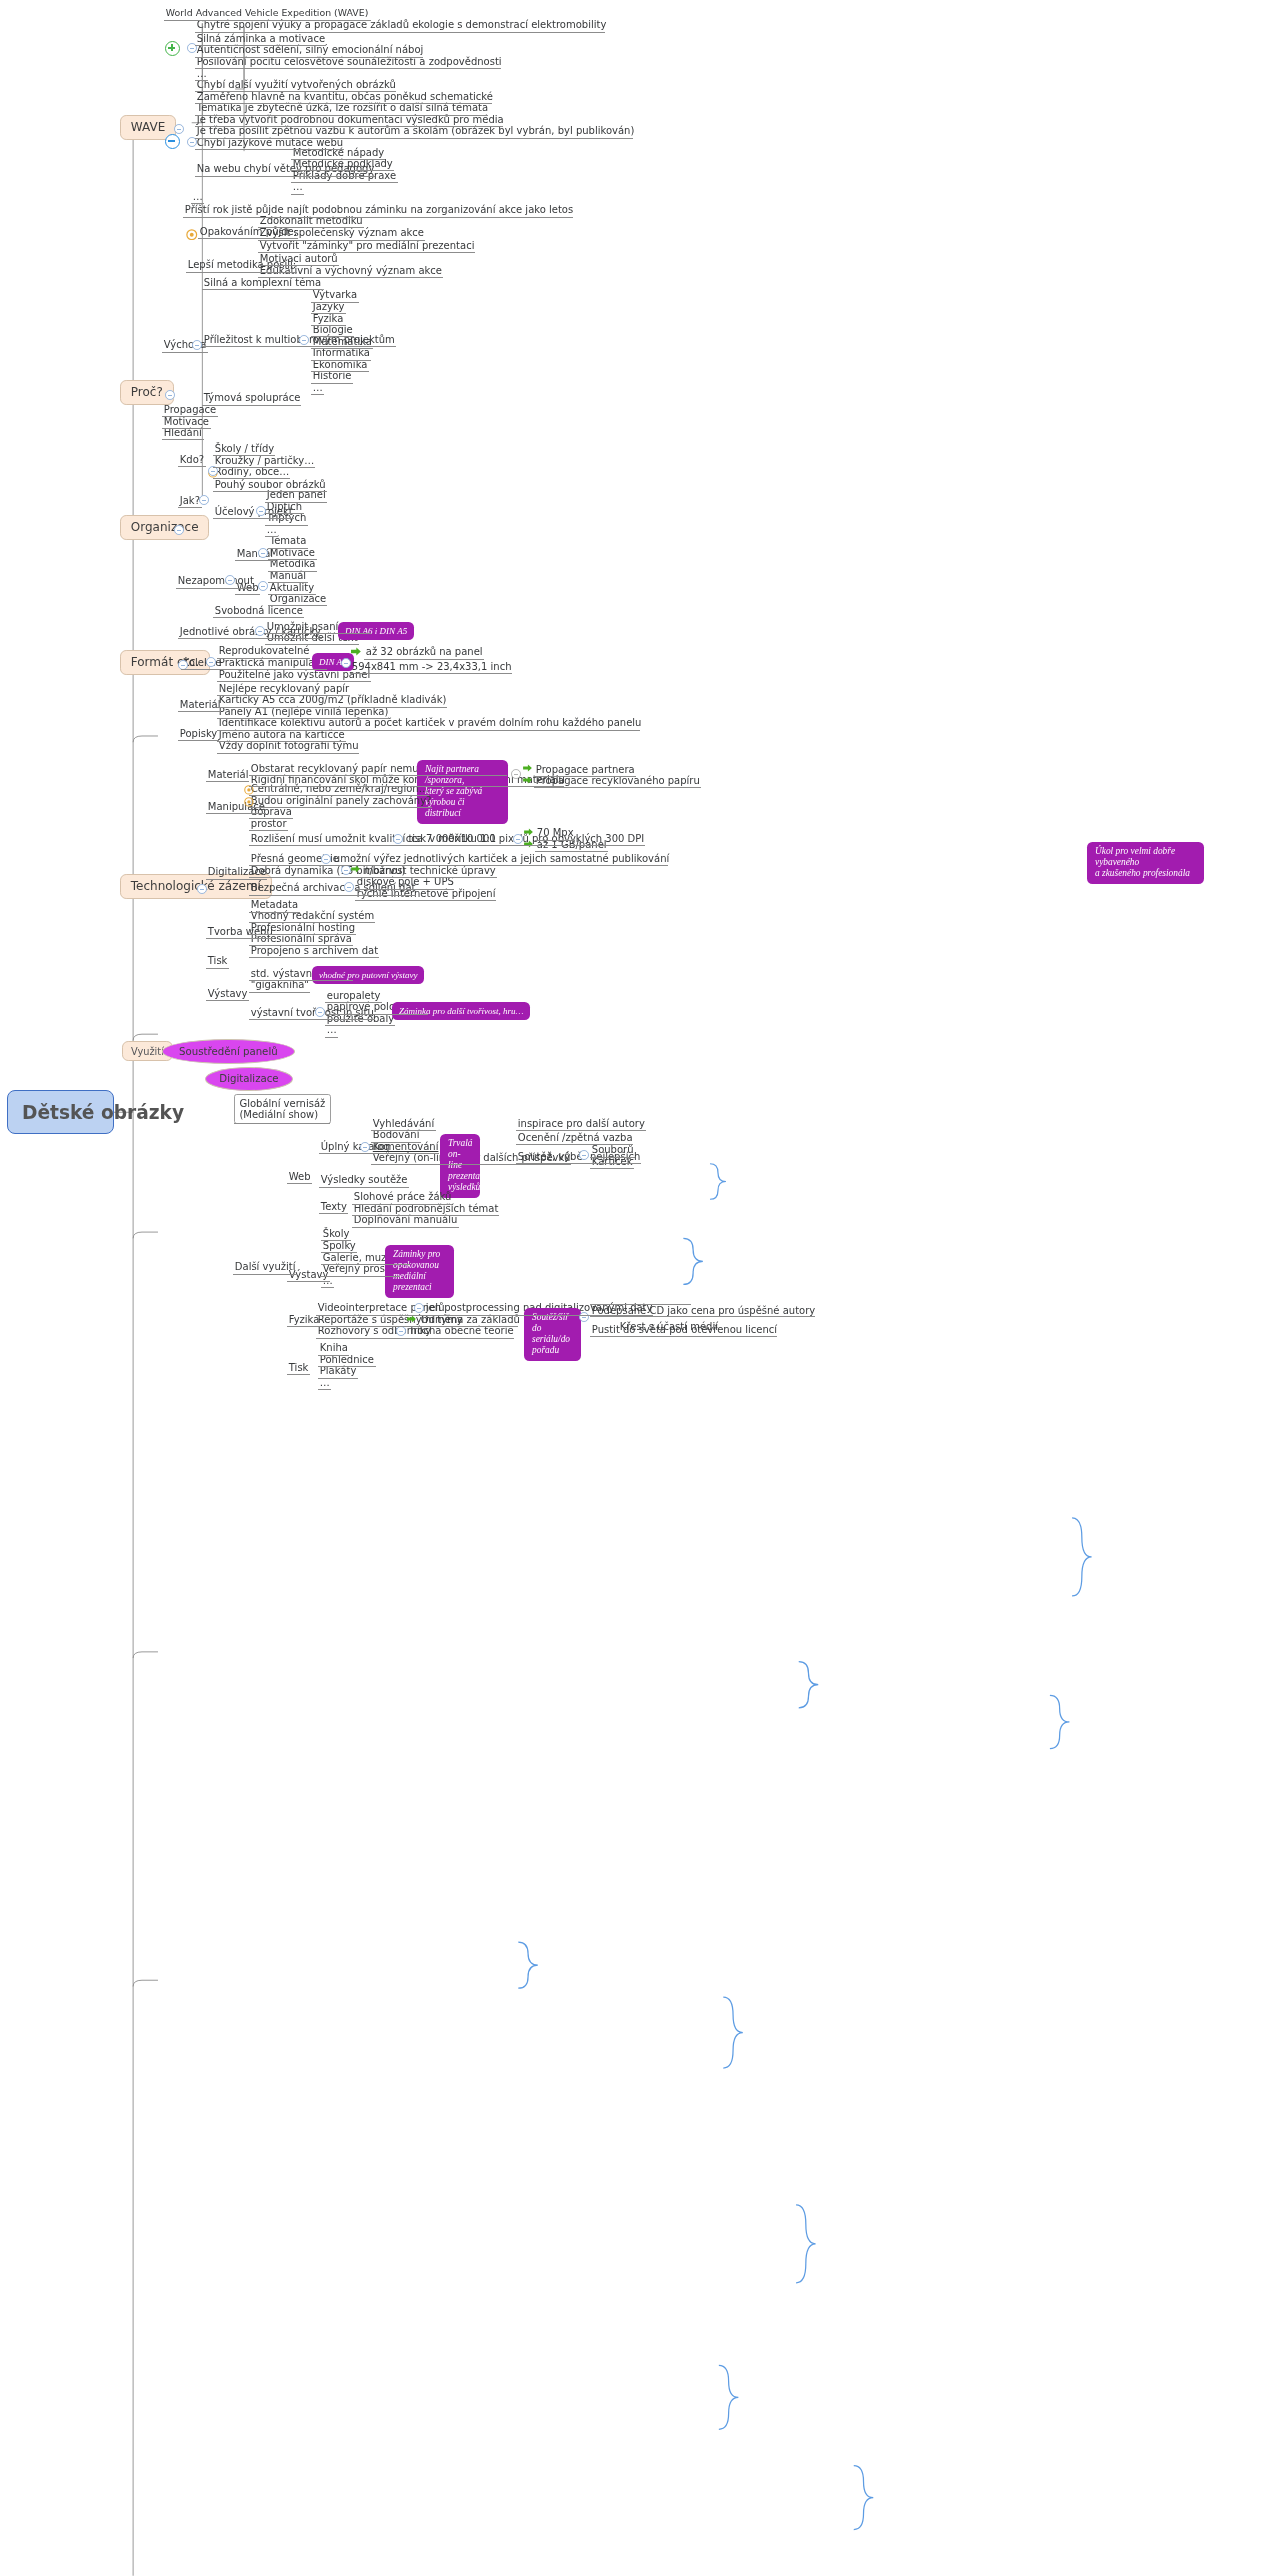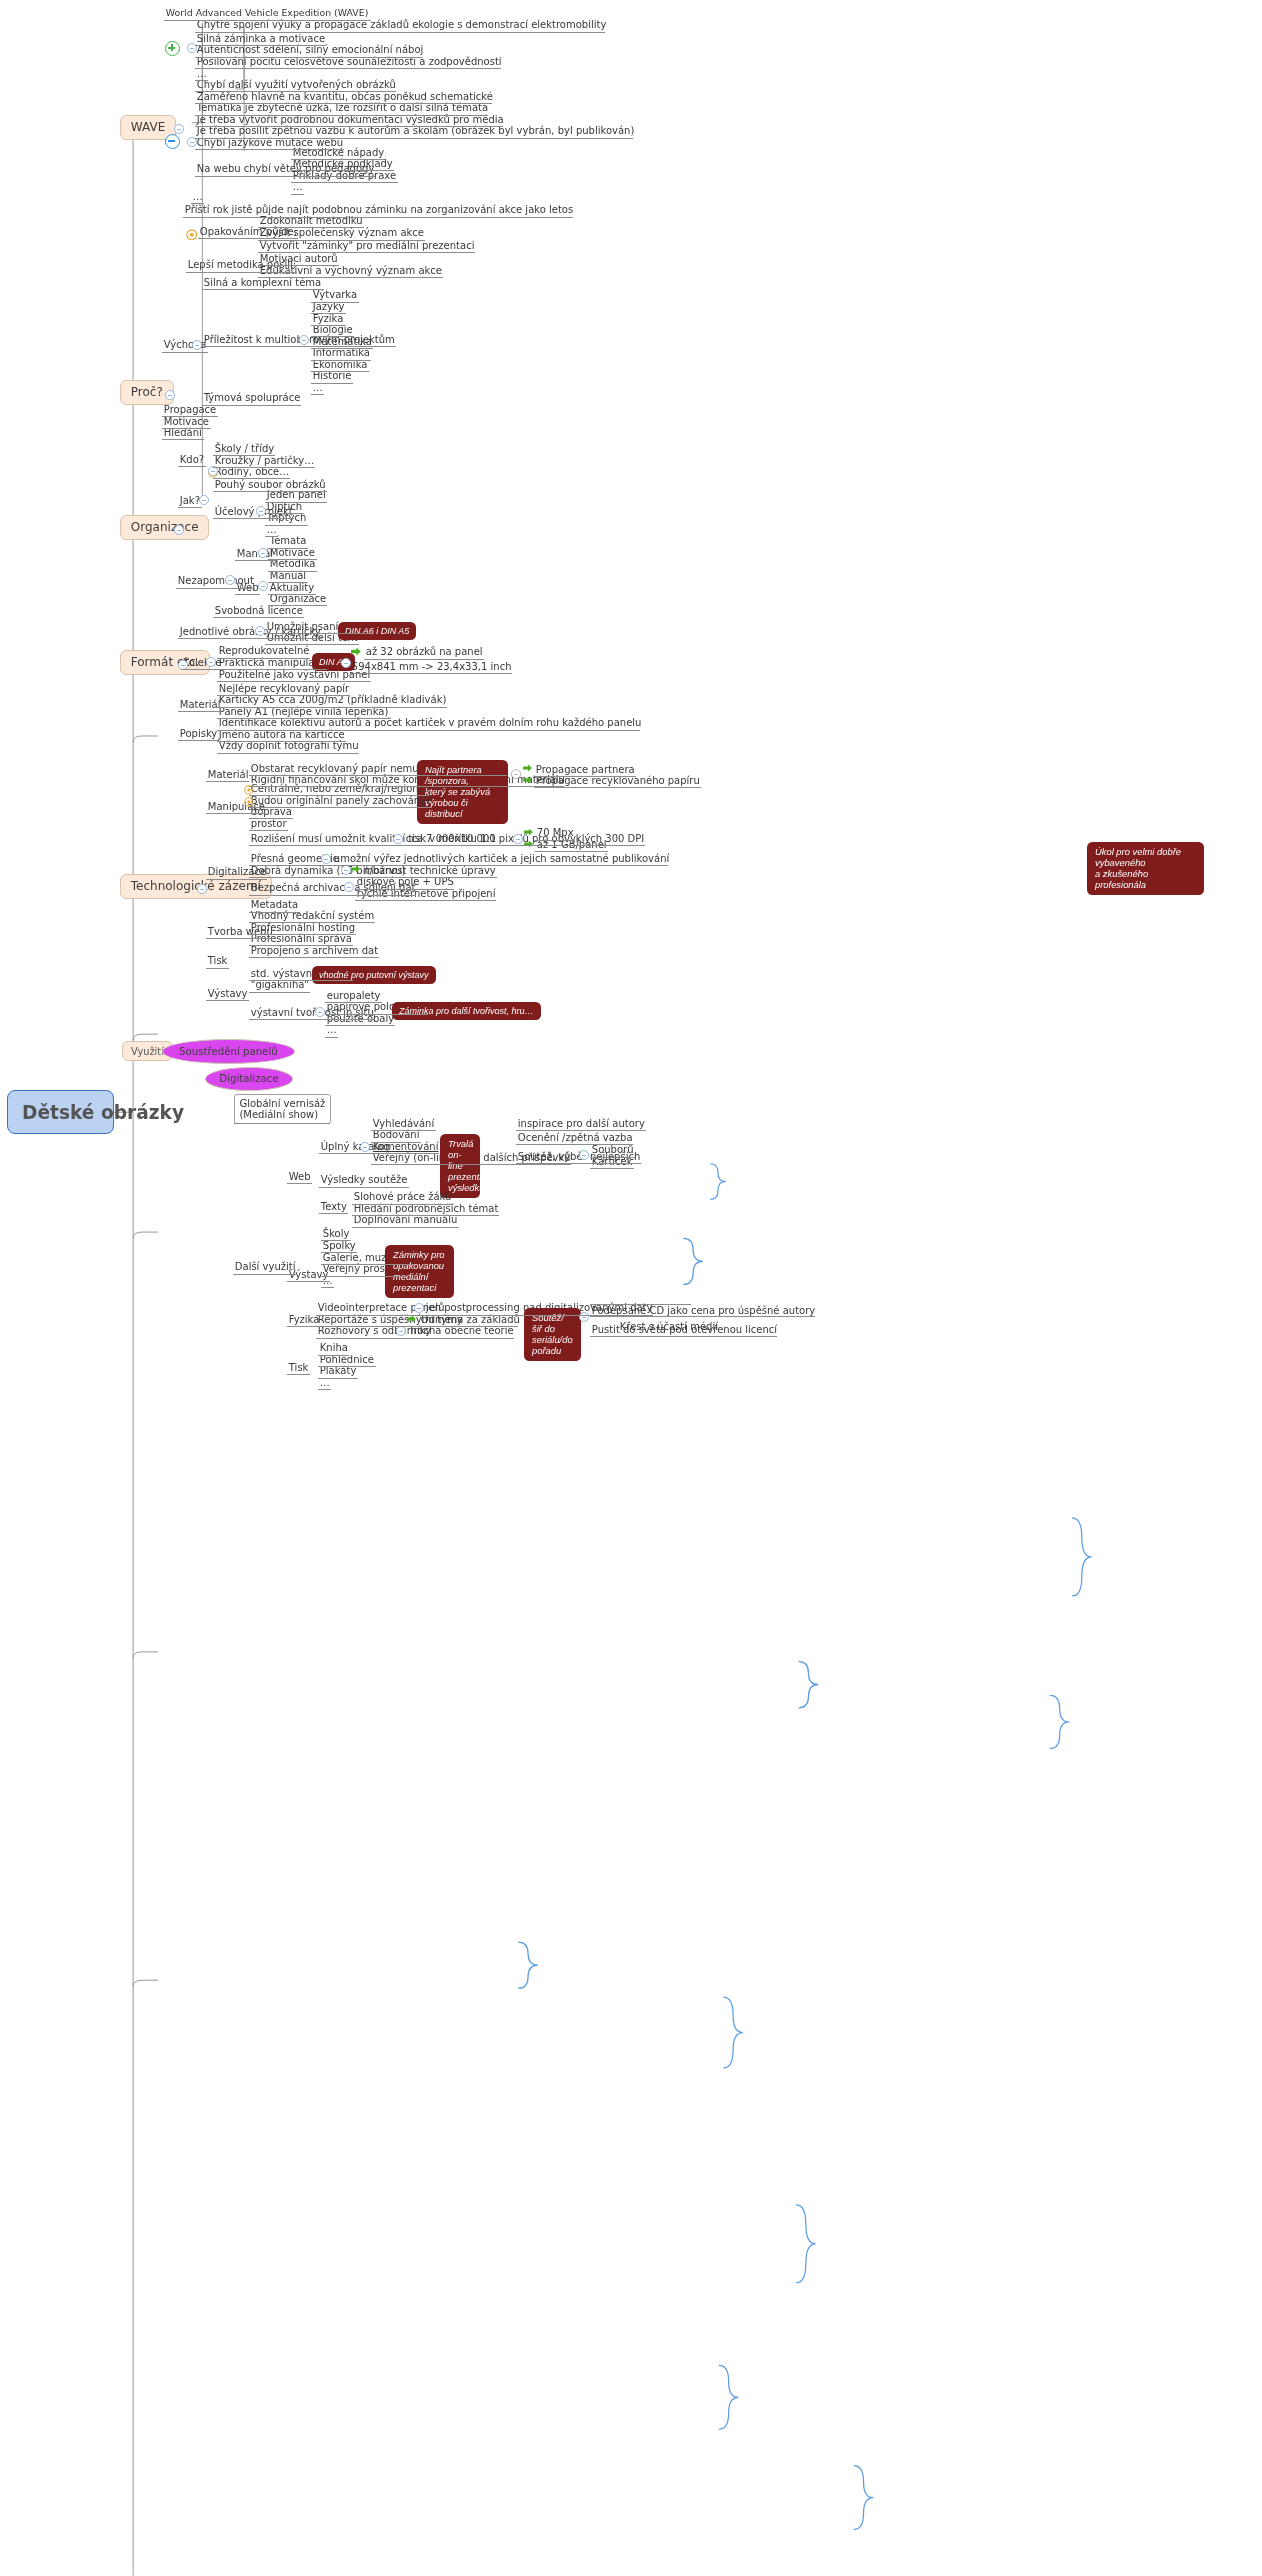--- a/index.html
+++ b/index.html
@@ -68,24 +68,24 @@
     background: #d946ef;
     border: 0.9px solid #cdc6ae;
     border-radius: 50%;
     padding: 7px 19.5px;
     font-size: 12px;
   }
 
   
   .callout {
     position: absolute;
-    background: #7f1d1d;
+    background: #a21caf;
     color: #ffffff;
     border-radius: 5.3px;
-    font-family: Liberation Sans, sans-serif;
+    font-family: Liberation Serif, serif;
     font-style: italic;
     font-size: 9.4px;
     line-height: 11px;
     padding: 4.4px 8px;
     white-space: pre-line;
   }
   .callout.small {
     font-size: 9px;
     padding: 3.6px 7px;
   }

